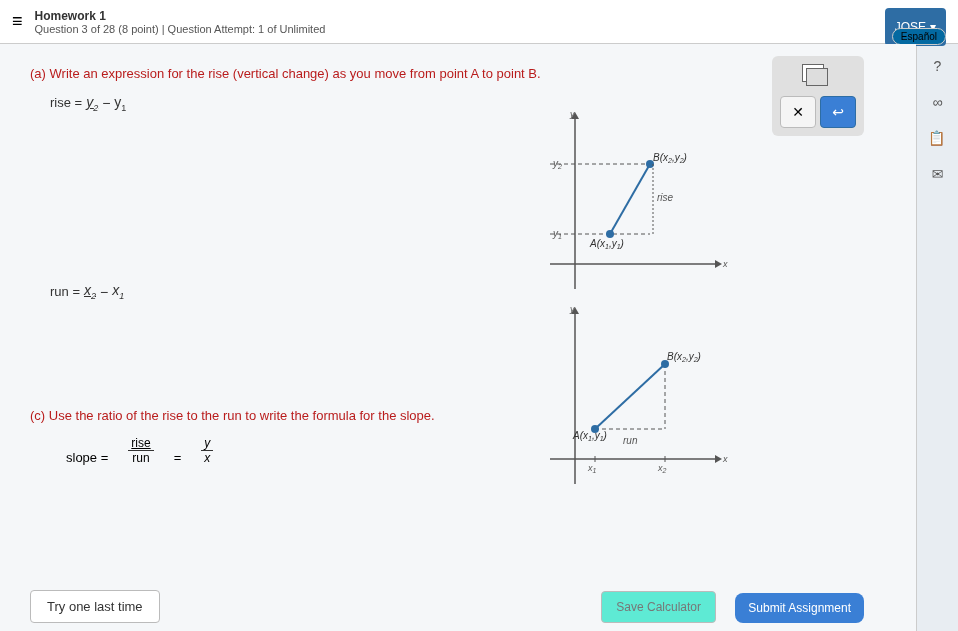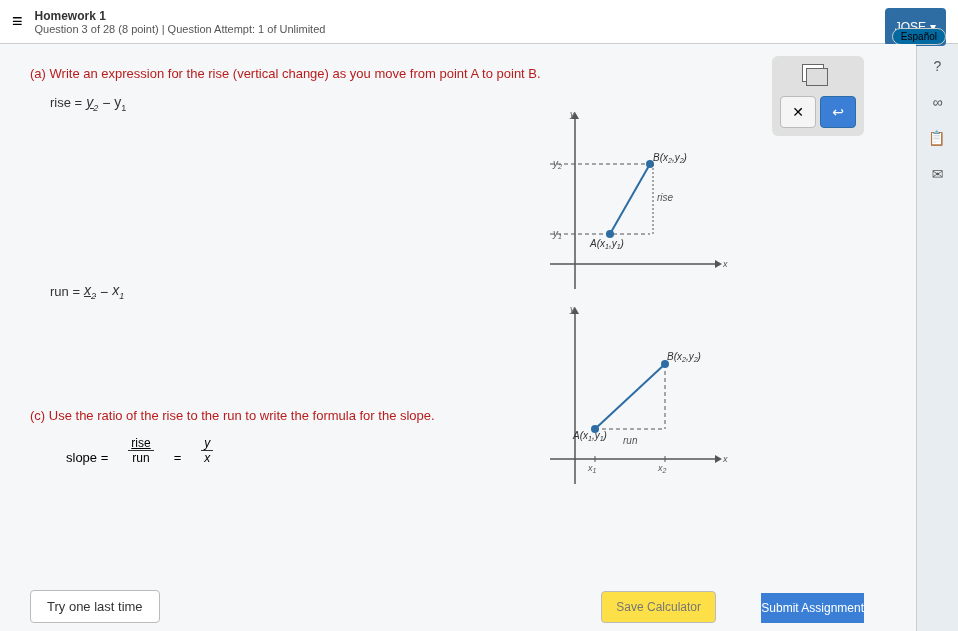--- a/index.html
+++ b/index.html
@@ -340,23 +340,23 @@
         <span>=</span>
         <span style="display:inline-flex; flex-direction:column; align-items:center; margin:0 4px;">
           <span style="border-bottom:1px solid #333; padding:0 3px; font-size:12px; font-style:italic;">y</span>
           <span style="padding:0 3px; font-size:12px; font-style:italic;">x</span>
         </span>
       </div>
     </div>
 
     <button class="try-btn" style="position:absolute; bottom:8px; left:30px;">Try one last time</button>
 
-    <button class="submit-btn" style="position:absolute; bottom:8px; right:52px; background:#3a7fd5; color:white; border:none; border-radius:0; padding:8px 0; font-size:12px; cursor:pointer;">Submit Assignment</button>
-
-    <button style="position:absolute; bottom:8px; right:200px; background:#fde047; border:1px solid #bbb; border-radius:4px; padding:8px 14px; font-size:12px; cursor:pointer; color:#777;">Save Calculator</button>
+    <button class="submit-btn" style="position:absolute; bottom:8px; right:52px; background:#3a7fd5; color:white; border:none; border-radius:8px; padding:8px 13px; font-size:12px; cursor:pointer;">Submit Assignment</button>
+
+    <button style="position:absolute; bottom:8px; right:200px; background:#5eead4; border:1px solid #bbb; border-radius:4px; padding:8px 14px; font-size:12px; cursor:pointer; color:#777;">Save Calculator</button>
 
   </div>
 
   <div class="right-sidebar">
     <div class="sidebar-icon">?</div>
     <div class="sidebar-icon">∞</div>
     <div class="sidebar-icon">📋</div>
     <div class="sidebar-icon">✉</div>
   </div>
 

